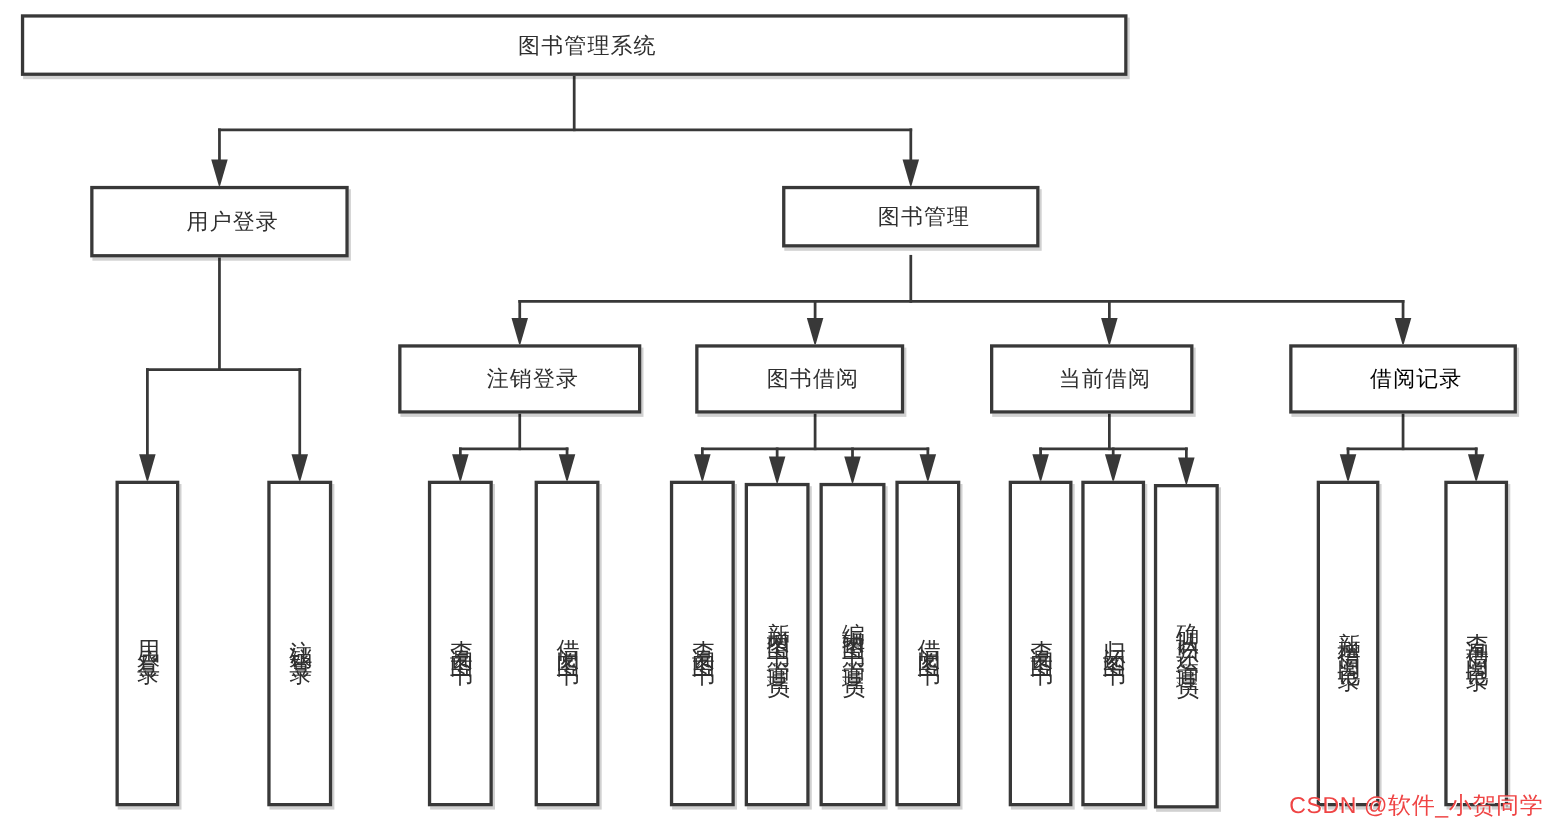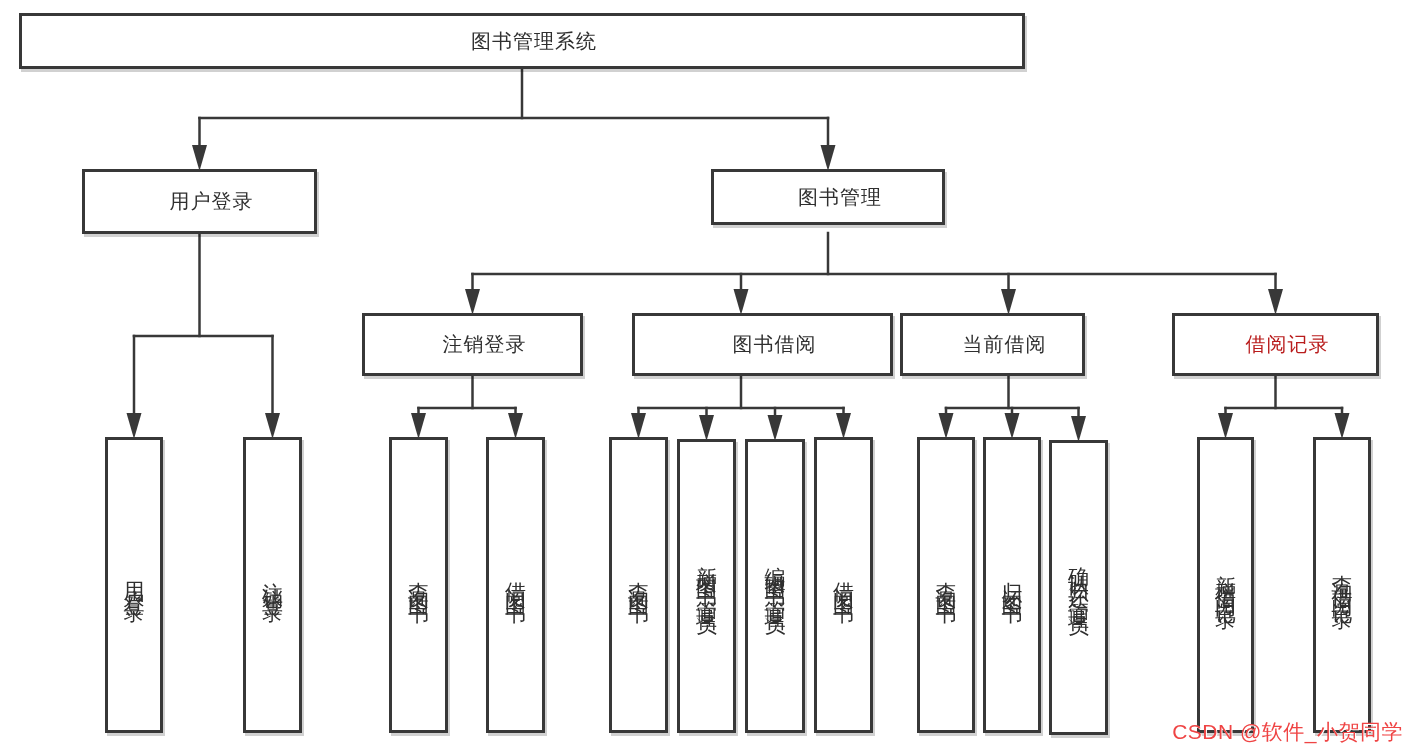--- a/index.html
+++ b/index.html
@@ -116,23 +116,23 @@
       <polygon points="1225.5,439 1218,413 1233,413" fill="#383838"></polygon>
       <line x1="1342" y1="408" x2="1342" y2="431" stroke="#383838" stroke-width="2.5" stroke-linecap="square"></line>
       <polygon points="1342,439 1334.5,413 1349.5,413" fill="#383838"></polygon>
     </svg>
 
   <div id="nodes-layer">
       <div class="node horizontal" style="left: 19px; top: 13px; width: 1006px; height: 56px; color: rgb(47, 47, 47); border-color: rgb(56, 56, 56);">图书管理系统</div>
       <div class="node horizontal" style="left: 82px; top: 169px; width: 235px; height: 65px; color: rgb(47, 47, 47); border-color: rgb(56, 56, 56);">用户登录</div>
       <div class="node horizontal" style="left: 711px; top: 169px; width: 234px; height: 56px; color: rgb(47, 47, 47); border-color: rgb(56, 56, 56);">图书管理</div>
       <div class="node horizontal" style="left: 362px; top: 313px; width: 221px; height: 63px; color: rgb(47, 47, 47); border-color: rgb(56, 56, 56);">注销登录</div>
-      <div class="node horizontal" style="left: 632px; top: 313px; width: 261px; height: 63px; color: rgb(47, 47, 47); border-color: rgb(56, 56, 56);">图书借阅</div>
+      <div class="node horizontal" style="left: 632px; top: 313px; width: 190px; height: 63px; color: rgb(47, 47, 47); border-color: rgb(56, 56, 56);">图书借阅</div>
       <div class="node horizontal" style="left: 900px; top: 313px; width: 185px; height: 63px; color: rgb(47, 47, 47); border-color: rgb(56, 56, 56);">当前借阅</div>
-      <div class="node horizontal" style="left: 1172px; top: 313px; width: 207px; height: 63px; color: #b91c1c; border-color: rgb(56, 56, 56);">借阅记录</div>
+      <div class="node horizontal" style="left: 1172px; top: 313px; width: 207px; height: 63px; color: #000000; border-color: rgb(56, 56, 56);">借阅记录</div>
       <div class="node vertical" style="left: 105px; top: 437px; width: 58px; height: 296px; color: rgb(47, 47, 47); border-color: rgb(56, 56, 56);">用户登录</div>
       <div class="node vertical" style="left: 243px; top: 437px; width: 59px; height: 296px; color: rgb(47, 47, 47); border-color: rgb(56, 56, 56);">注销登录</div>
       <div class="node vertical" style="left: 389px; top: 437px; width: 59px; height: 296px; color: rgb(47, 47, 47); border-color: rgb(56, 56, 56);">查询图书</div>
       <div class="node vertical" style="left: 486px; top: 437px; width: 59px; height: 296px; color: rgb(47, 47, 47); border-color: rgb(56, 56, 56);">借阅图书</div>
       <div class="node vertical" style="left: 609px; top: 437px; width: 59px; height: 296px; color: rgb(47, 47, 47); border-color: rgb(56, 56, 56);">查询图书</div>
       <div class="node vertical" style="left: 677px; top: 439px; width: 59px; height: 294px; color: rgb(47, 47, 47); border-color: rgb(56, 56, 56);">新增图书（管理员）</div>
       <div class="node vertical" style="left: 745px; top: 439px; width: 60px; height: 294px; color: rgb(47, 47, 47); border-color: rgb(56, 56, 56);">编辑图书（管理员）</div>
       <div class="node vertical" style="left: 814px; top: 437px; width: 59px; height: 296px; color: rgb(47, 47, 47); border-color: rgb(56, 56, 56);">借阅图书</div>
       <div class="node vertical" style="left: 917px; top: 437px; width: 58px; height: 296px; color: rgb(47, 47, 47); border-color: rgb(56, 56, 56);">查询图书</div>
       <div class="node vertical" style="left: 983px; top: 437px; width: 58px; height: 296px; color: rgb(47, 47, 47); border-color: rgb(56, 56, 56);">归还图书</div>

